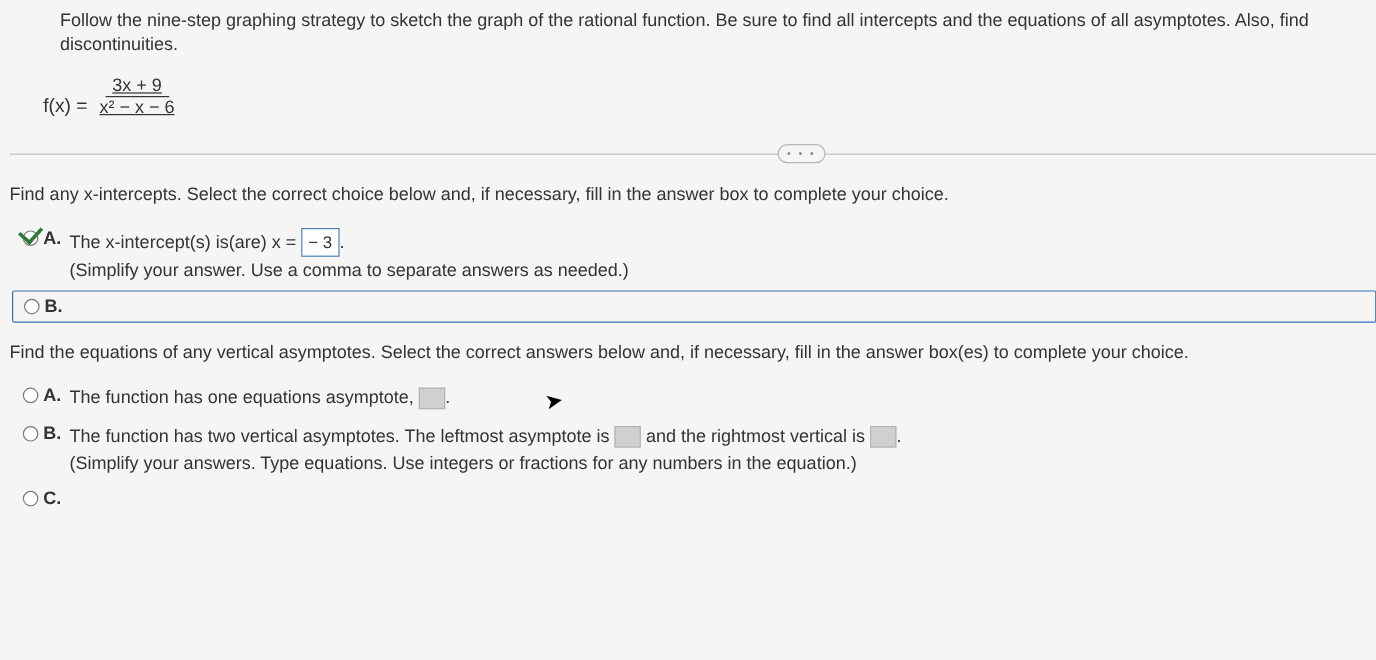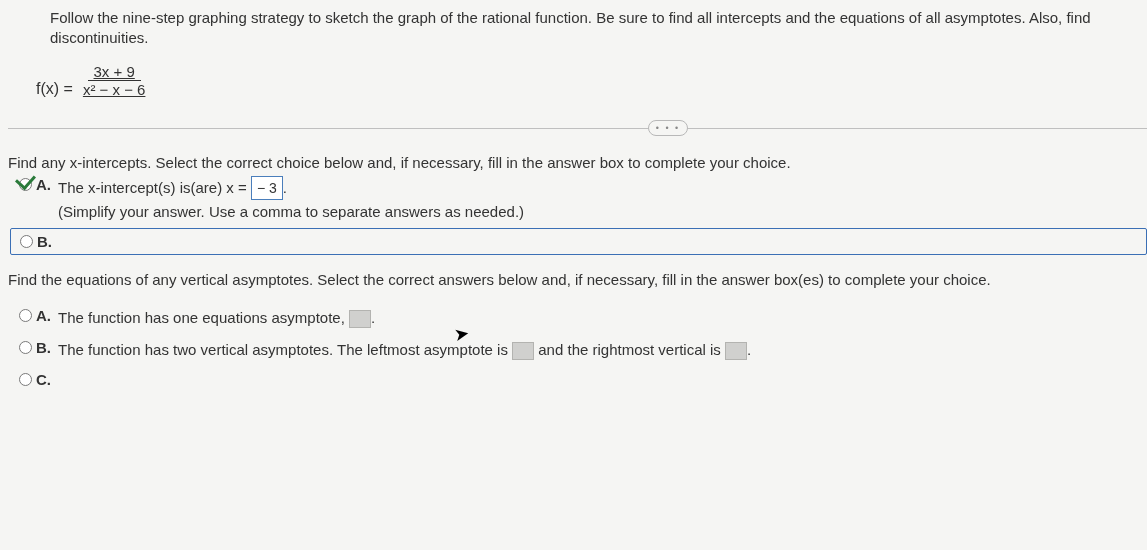--- a/index.html
+++ b/index.html
@@ -24,21 +24,21 @@
     .frac .num { border-bottom: 1.2px solid #333; padding: 0 6px; }
     .frac .den { padding: 0 4px; }
     .sep-row { position: relative; height: 24px; margin: 4px 0 14px 0; }
     .sep-line { position: absolute; top: 50%; left: 0; right: 0; border-top: 1px solid #bfbfbf; }
     .pill {
       position: absolute; top: 50%; left: 640px; transform: translateY(-50%);
       background: #f5f5f3; border: 1px solid #b8b8b8; border-radius: 10px;
       width: 40px; height: 16px; font-size: 9px; color: #888; text-align: center;
       letter-spacing: 2px; line-height: 14px; cursor: pointer;
     }
-    .q1-prompt { }
+    .q1-prompt { margin-bottom: 14px; }
     .choices { margin-left: 2px; }
     .choice { display: flex; align-items: flex-start; padding: 5px 0 5px 4px; }
     .radio-wrap { width: 22px; flex-shrink: 0; display: flex; justify-content: center; margin-top: 2px; }
     .radio {
       width: 13px; height: 13px; border-radius: 50%; border: 1.3px solid #7a7a7a;
       background: #fff; display: inline-block; position: relative; cursor: pointer;
     }
     .radio.selected::after {
       content: ""; position: absolute; left: -3px; top: -6px; width: 14px; height: 10px;
       border-left: 3px solid #2a7a3a; border-bottom: 3px solid #2a7a3a;
@@ -125,20 +125,21 @@
   <div class="choice">
     <span class="radio-wrap">
         <span class="radio"></span>
       </span>
     <span class="letter">B.</span>
     <span class="choice-body">
       <span>The function has two vertical asymptotes. The leftmost asymptote is</span>
       <span class="blank-box"></span>
       <span>and the rightmost vertical is</span>
       <span class="blank-box"></span><span>.</span>
+      <div class="hint">(Simplify your answers. Type equations. Use integers or fractions for any numbers in the equation.)</div>
     </span>
   </div>
   <div class="choice">
     <span class="radio-wrap">
         <span class="radio"></span>
       </span>
     <span class="letter">C.</span>
   </div>
 </div>
 

